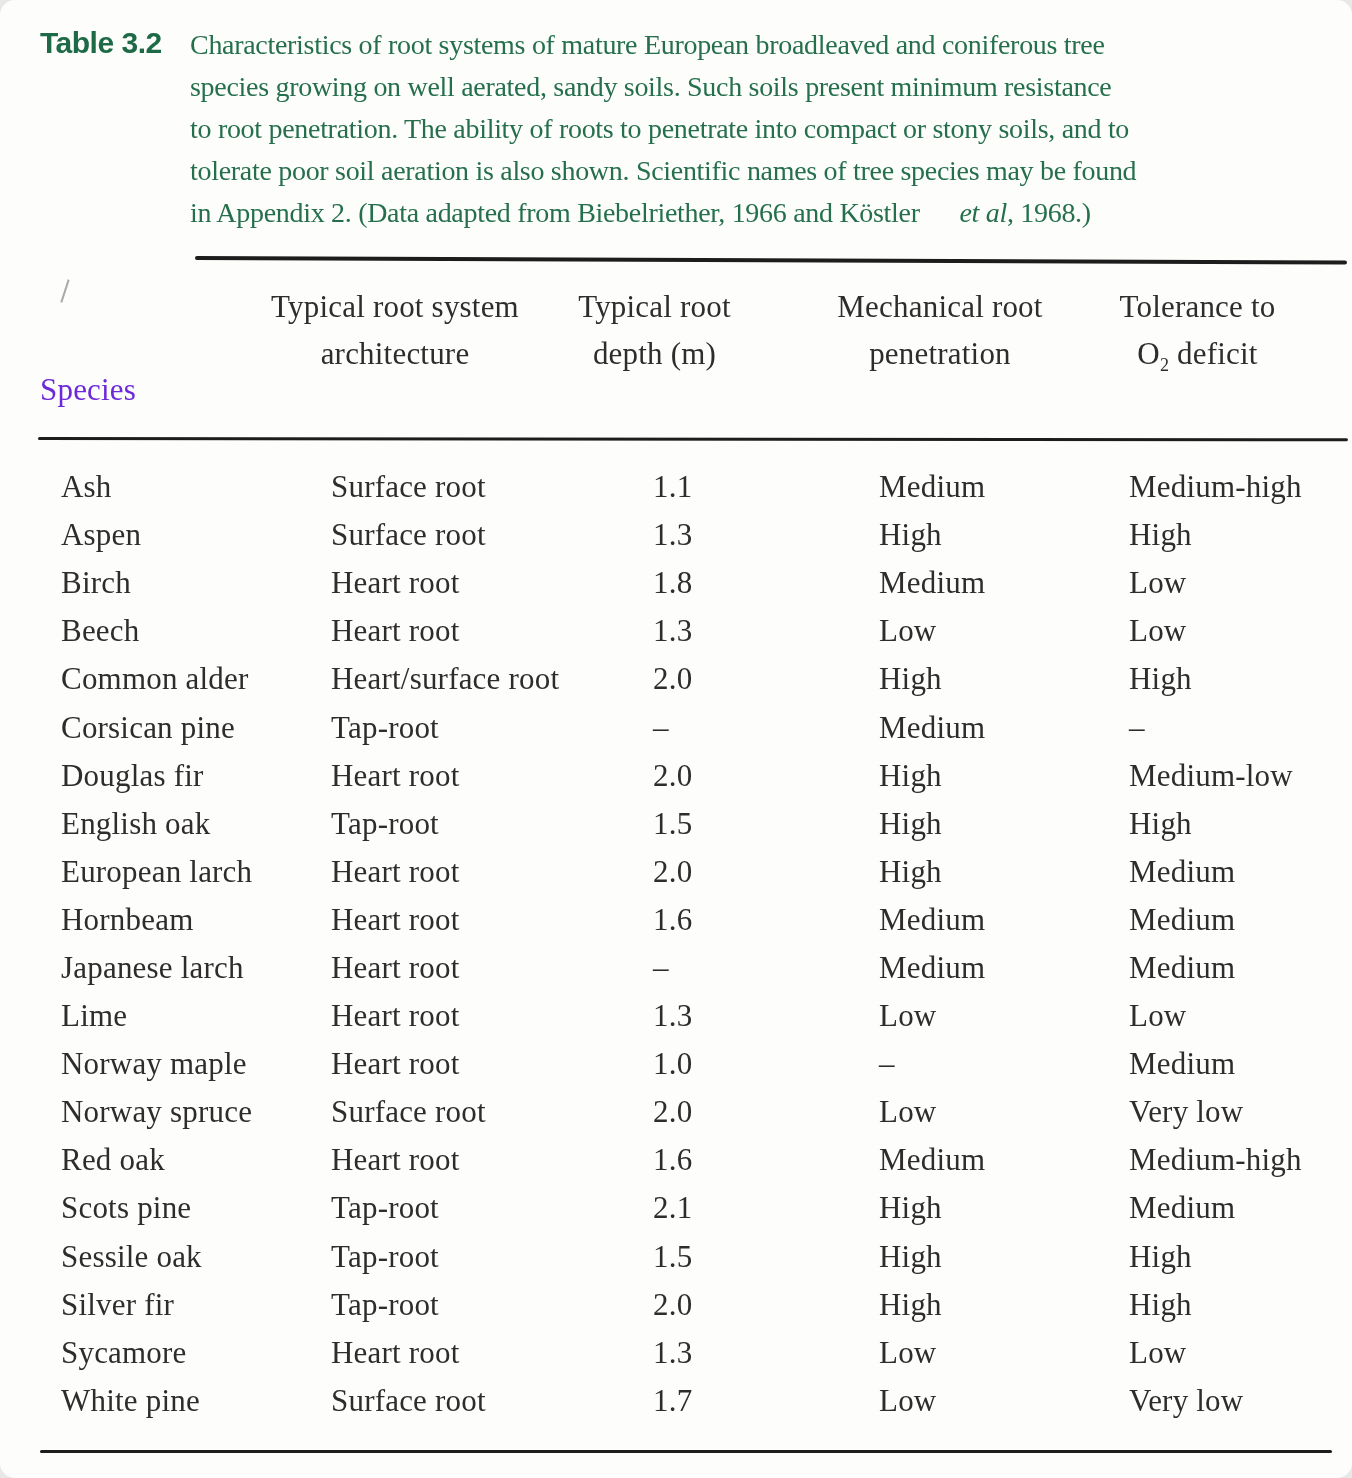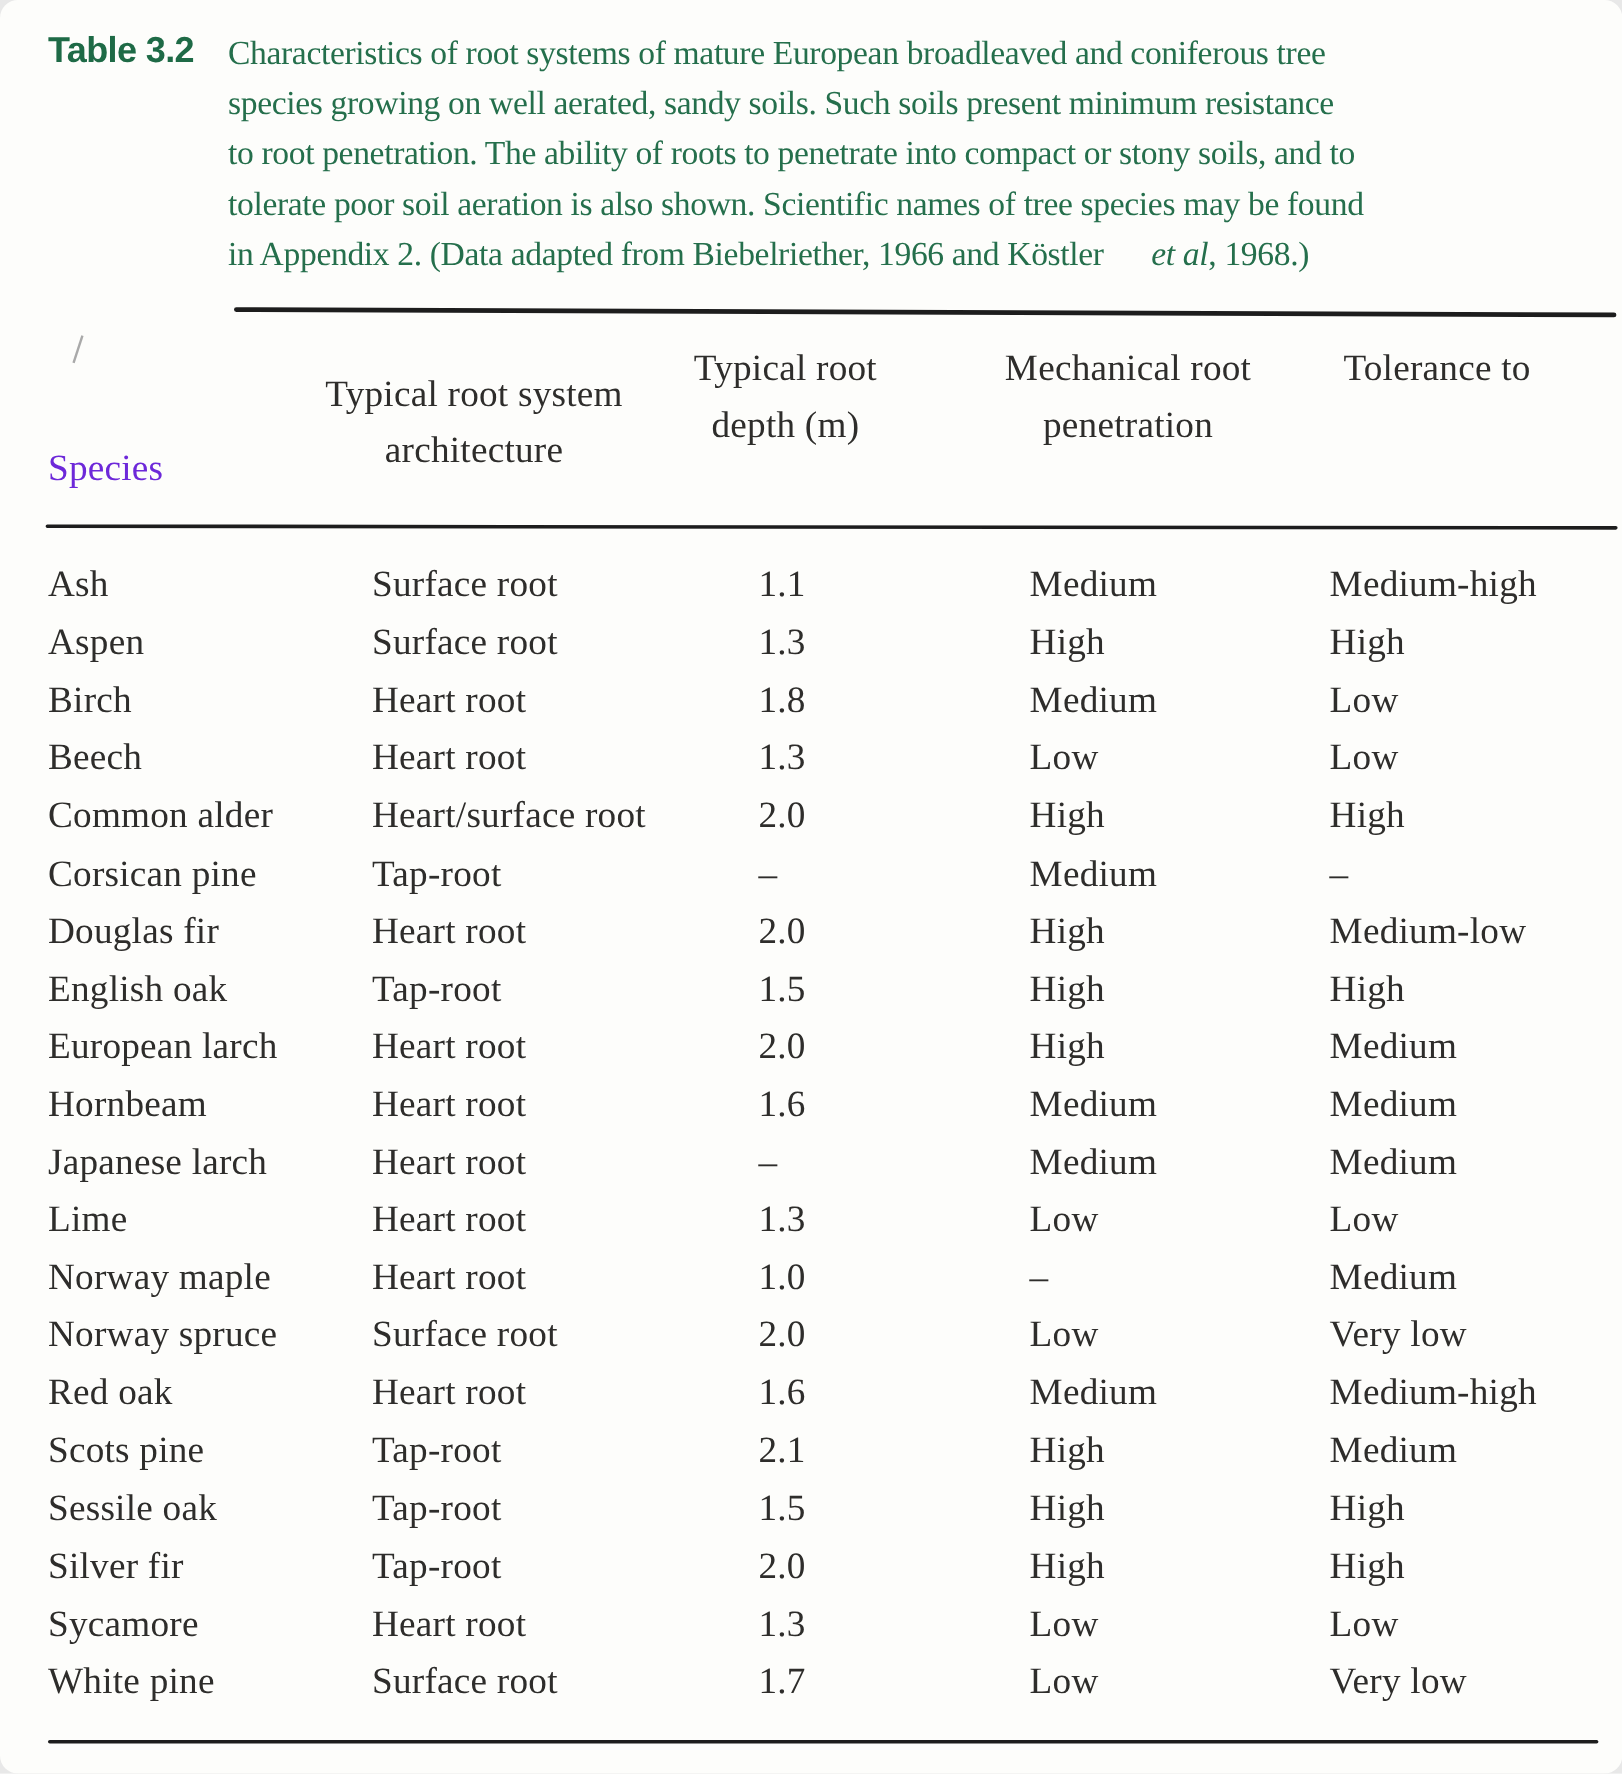--- a/index.html
+++ b/index.html
@@ -63,21 +63,21 @@
   
   .th {
     position: absolute;
     top: 283px;
     text-align: center;
     font-size: 31px;
     line-height: 47px;
     color: #2e2d2b;
     letter-spacing: 0.2px;
   }
-  .th-arch        { left: 245px;  width: 300px; margin-top: 21px; }
+  .th-arch        { left: 245px;  width: 300px; }
   .th-depth       { left: 552px;  width: 205px; }
   .th-penetration { left: 805px;  width: 270px; }
   .th-tolerance   { left: 1085px; width: 225px; }
   .th sub { font-size: 0.58em; line-height: 0; }
   .th-species {
     position: absolute;
     left: 40px;
     top: 372px;
     font-size: 31px;
     color: #6d28d9;
@@ -89,20 +89,21 @@
     position: absolute;
     left: 40px;
     top: 463px;
     right: 0;
   }
   .tr {
     display: grid;
     grid-template-columns: 270px 322px 226px 250px 1fr;
     height: 48.1px;
     align-items: center;
+    margin-left: 21px;
   }
   .td {
     font-size: 31px;
     color: #2e2d2b;
     letter-spacing: 0.2px;
     white-space: nowrap;
   }
 
   
   .scan-mark {
@@ -138,20 +139,21 @@
   <div class="th th-depth">
     <div>Typical root</div>
     <div>depth (m)</div>
   </div>
   <div class="th th-penetration">
     <div>Mechanical root</div>
     <div>penetration</div>
   </div>
   <div class="th th-tolerance">
     <div>Tolerance to</div>
+    <div><span>O</span><sub>2</sub><span> deficit</span></div>
   </div>
   <div class="th-species">Species</div>
 
   <div class="rule rule-mid"></div>
 
   <div class="tbody">
       <div class="tr">
         <div class="td td-species">Ash</div>
         <div class="td td-architecture">Surface root</div>
         <div class="td td-depth">1.1</div>

